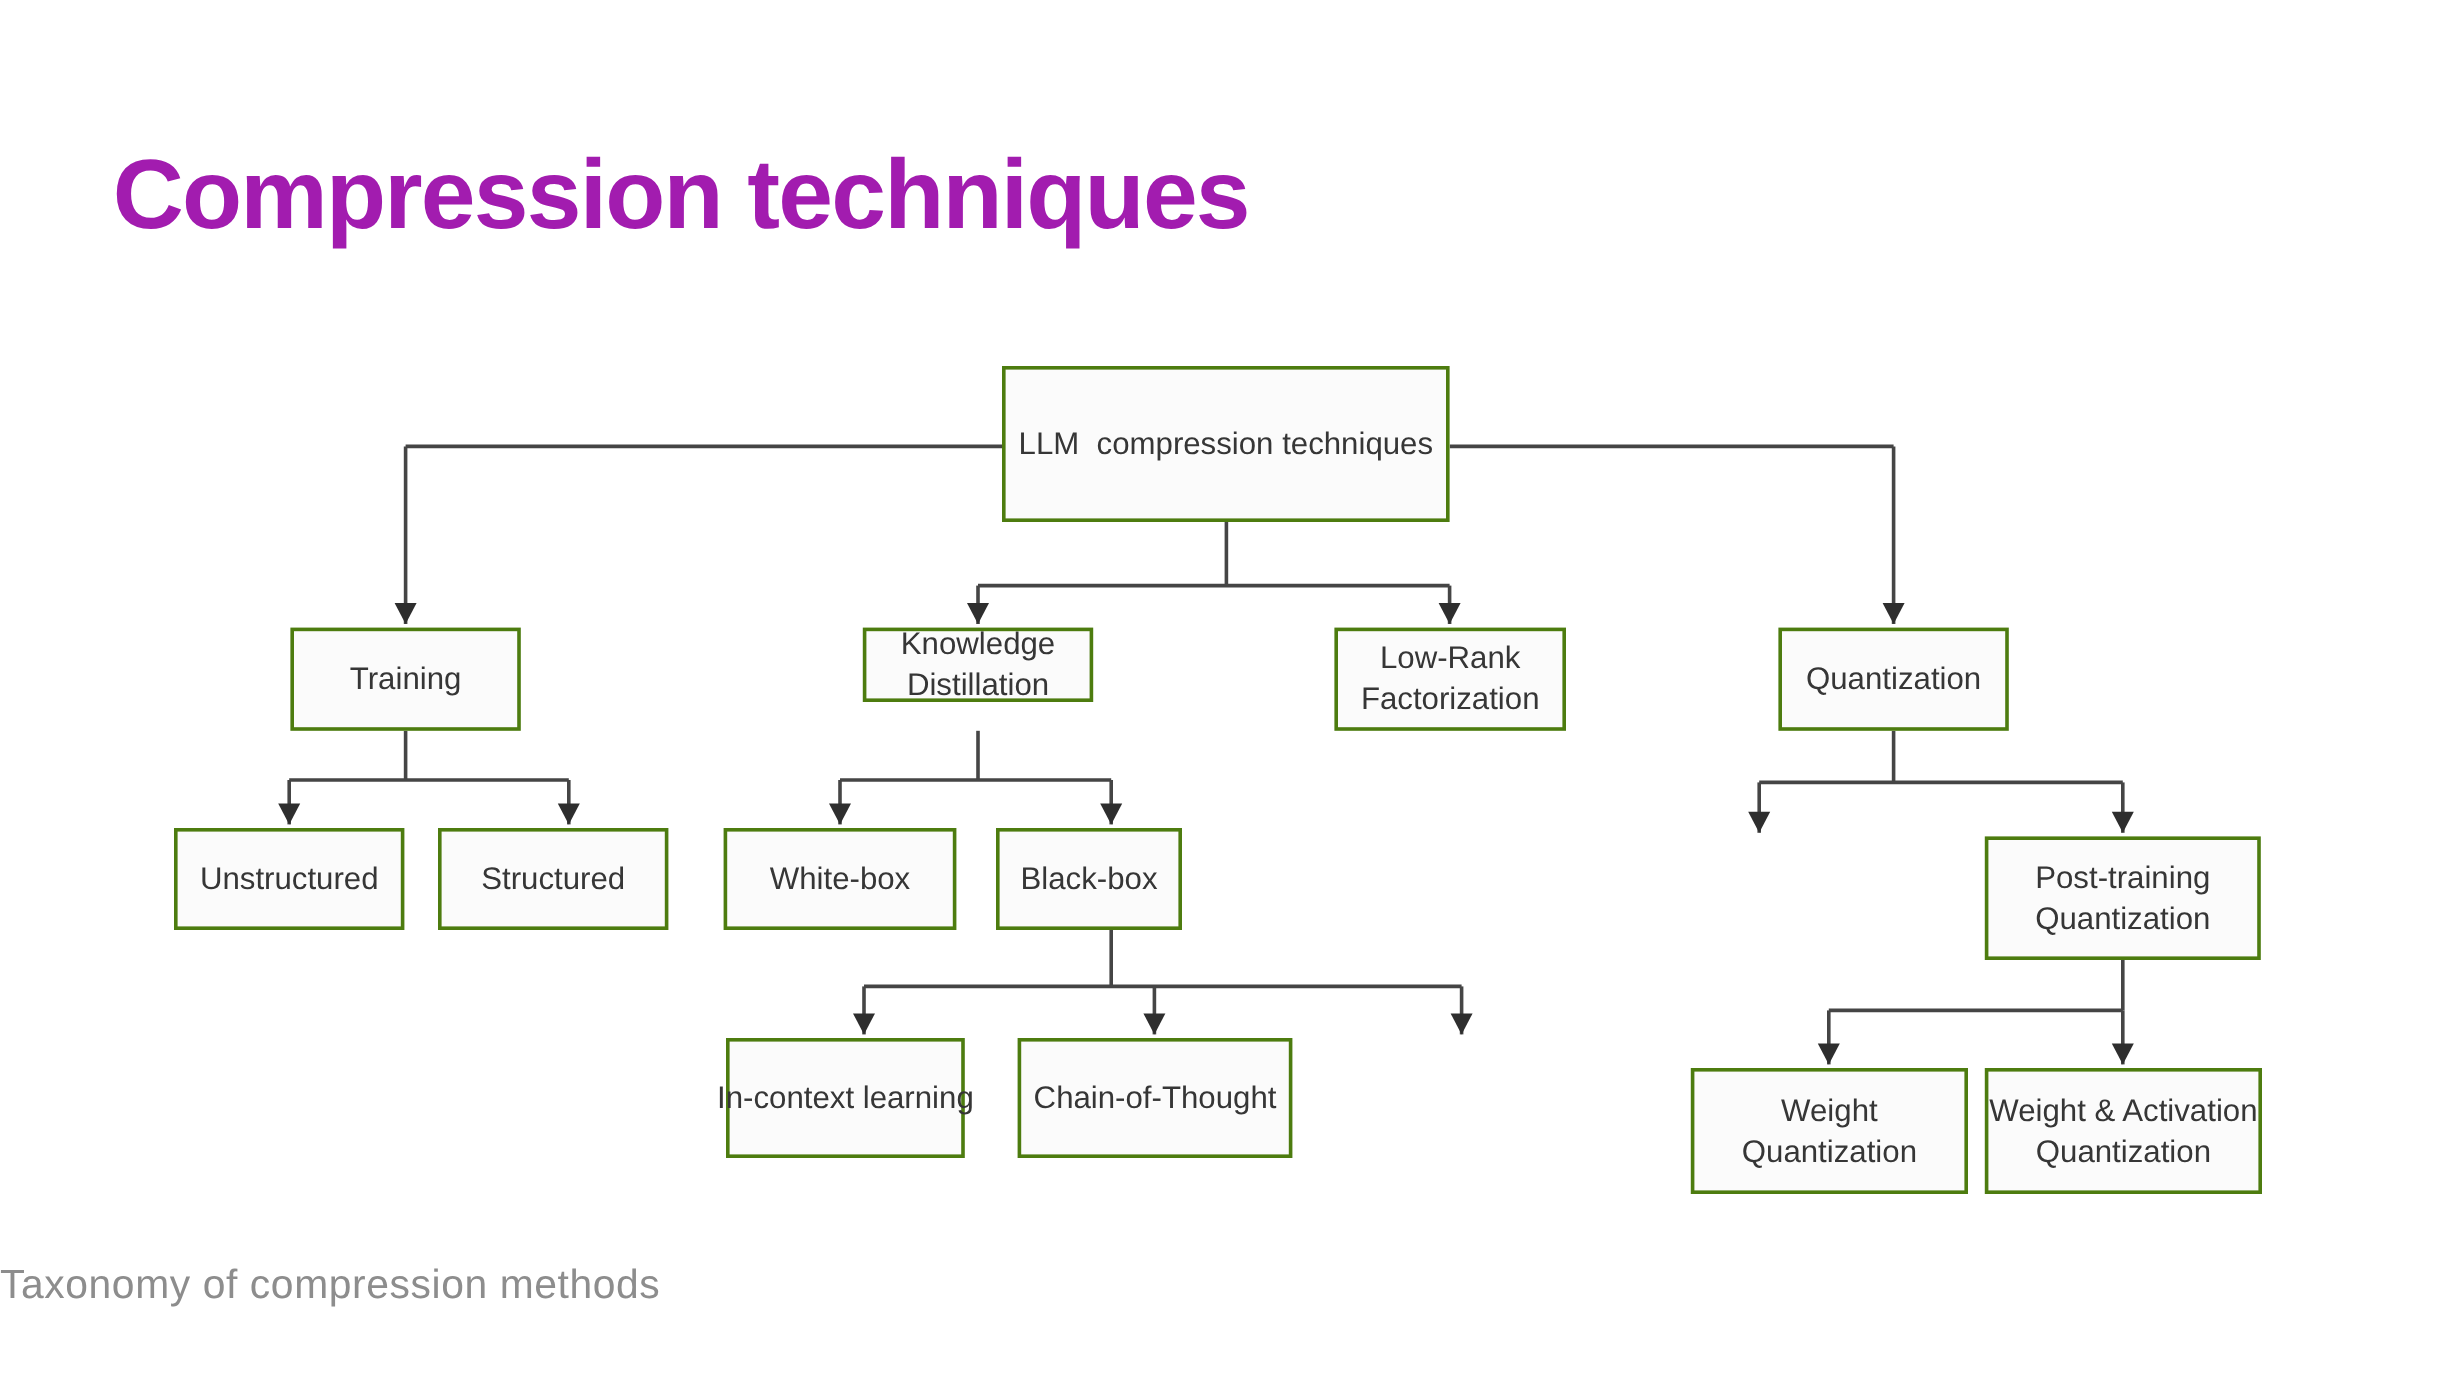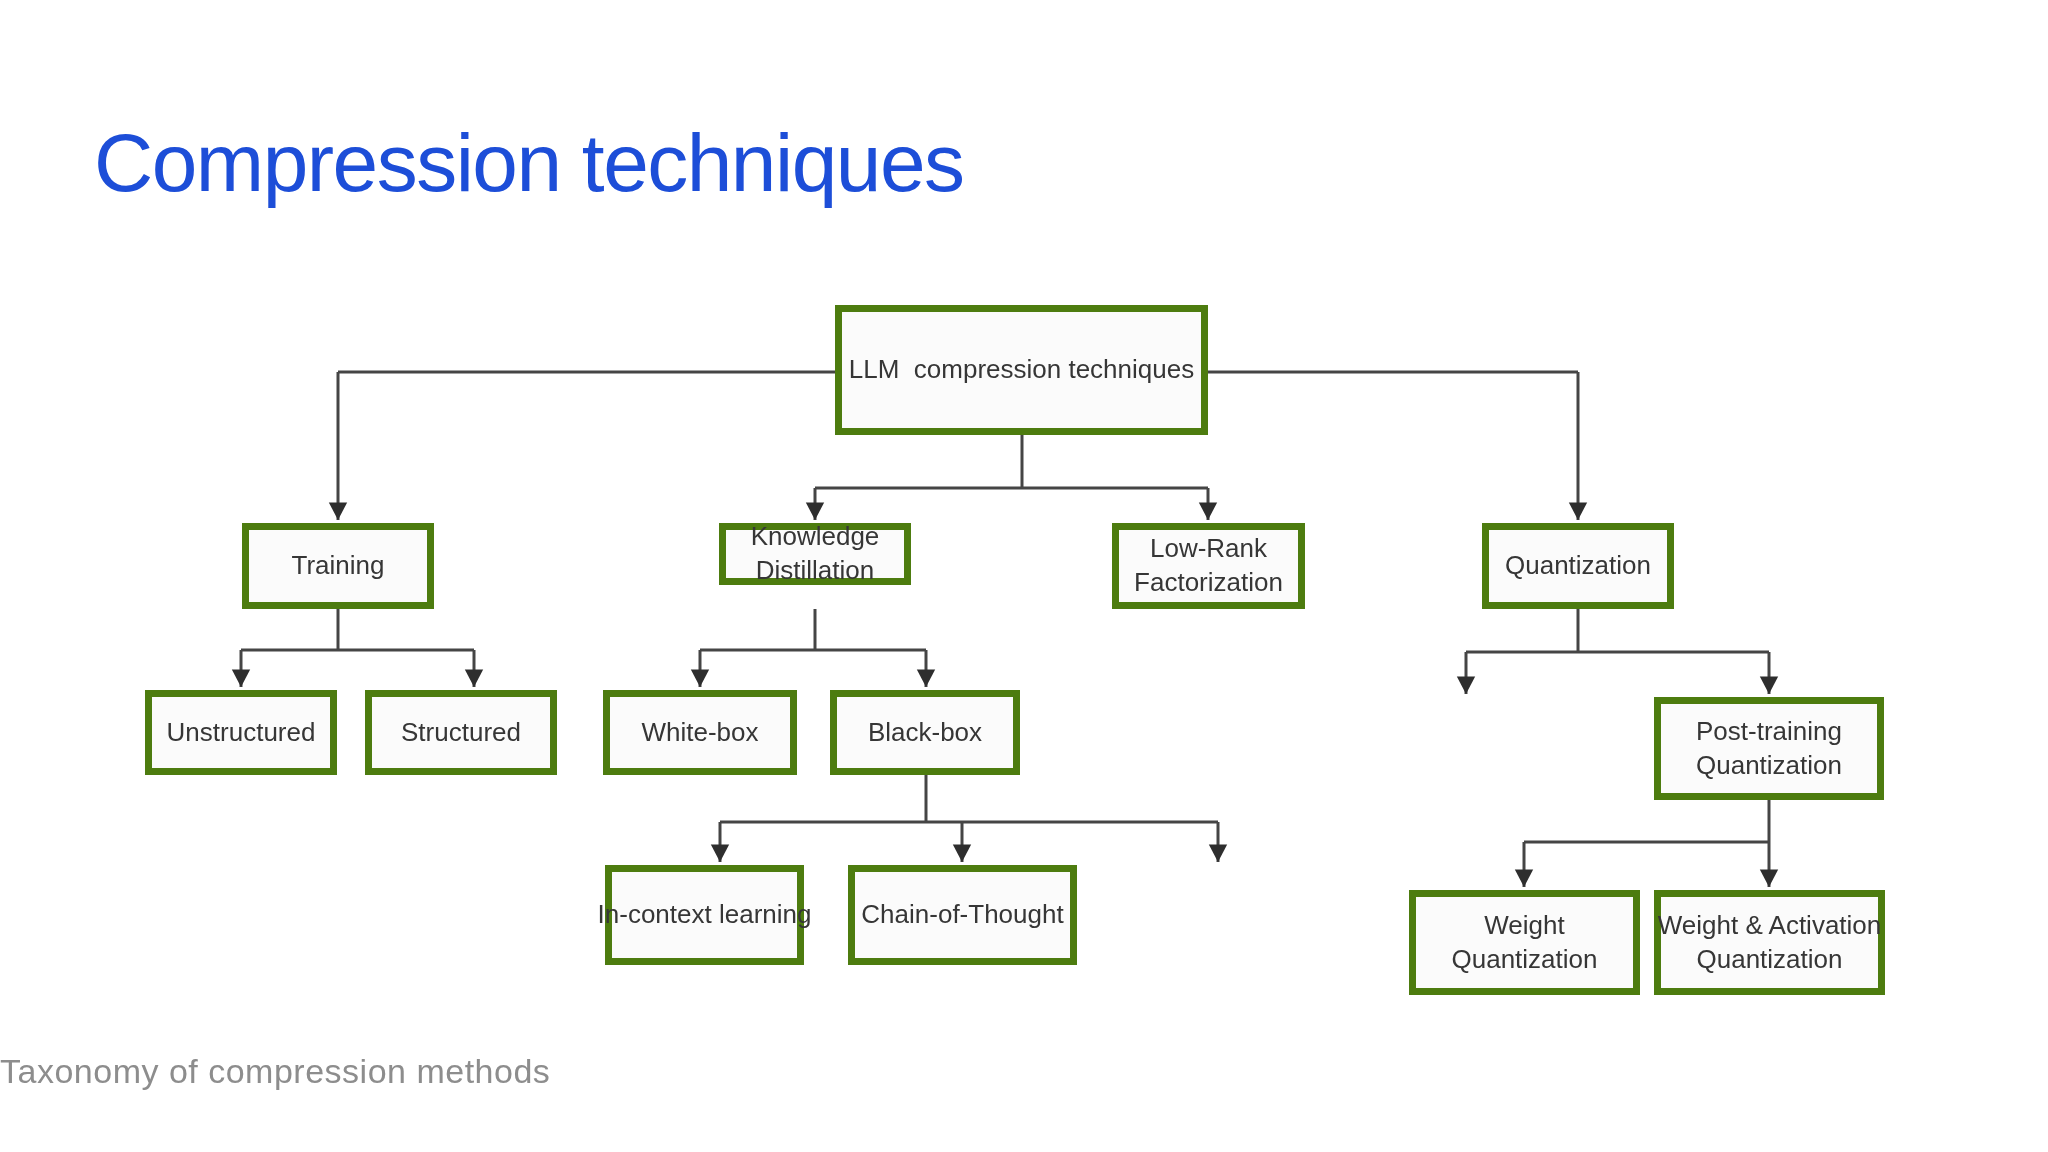--- a/index.html
+++ b/index.html
@@ -9,31 +9,31 @@
     font-family: "Liberation Sans", sans-serif;
     position: relative;
     overflow: hidden;
   }
   .slide { position: absolute; inset: 0; }
   .title {
     position: absolute;
     left: 94px; top: 116px;
     margin: 0;
     font-size: 82px;
-    font-weight: 400;
+    font-weight: 700;
     letter-spacing: -1.5px;
-    color: #1d4ed8;
+    color: #a21caf;
   }
   .diagram { position: absolute; inset: 0; }
   .connectors { position: absolute; left: 0; top: 0; width: 2048px; height: 1152px; }
   .connectors line { stroke: #454545; stroke-width: 3; }
   .node {
     position: absolute;
     box-sizing: border-box;
-    border: 7px solid #4d7c0f;
+    border: 3px solid #4d7c0f;
     background: #fbfbfb;
     display: flex;
     align-items: center;
     justify-content: center;
     text-align: center;
     color: #363636;
     font-size: 26px;
     line-height: 1.3;
   }
   .node span { white-space: pre; }
@@ -144,21 +144,21 @@
     </div>
 
     <div class="node" style="left:365px;top:690px;width:192px;height:85px">
       <span>Structured</span>
     </div>
 
     <div class="node" style="left:603px;top:690px;width:194px;height:85px">
       <span>White-box</span>
     </div>
 
-    <div class="node" style="left:830px;top:690px;width:190px;height:85px">
+    <div class="node" style="left:830px;top:690px;width:155px;height:85px">
       <span>Black-box</span>
     </div>
 
 
     <div class="node" style="left:1654px;top:697px;width:230px;height:103px">
       <span>Post-training
 Quantization</span>
     </div>
 
     <div class="node" style="left:605px;top:865px;width:199px;height:100px">

